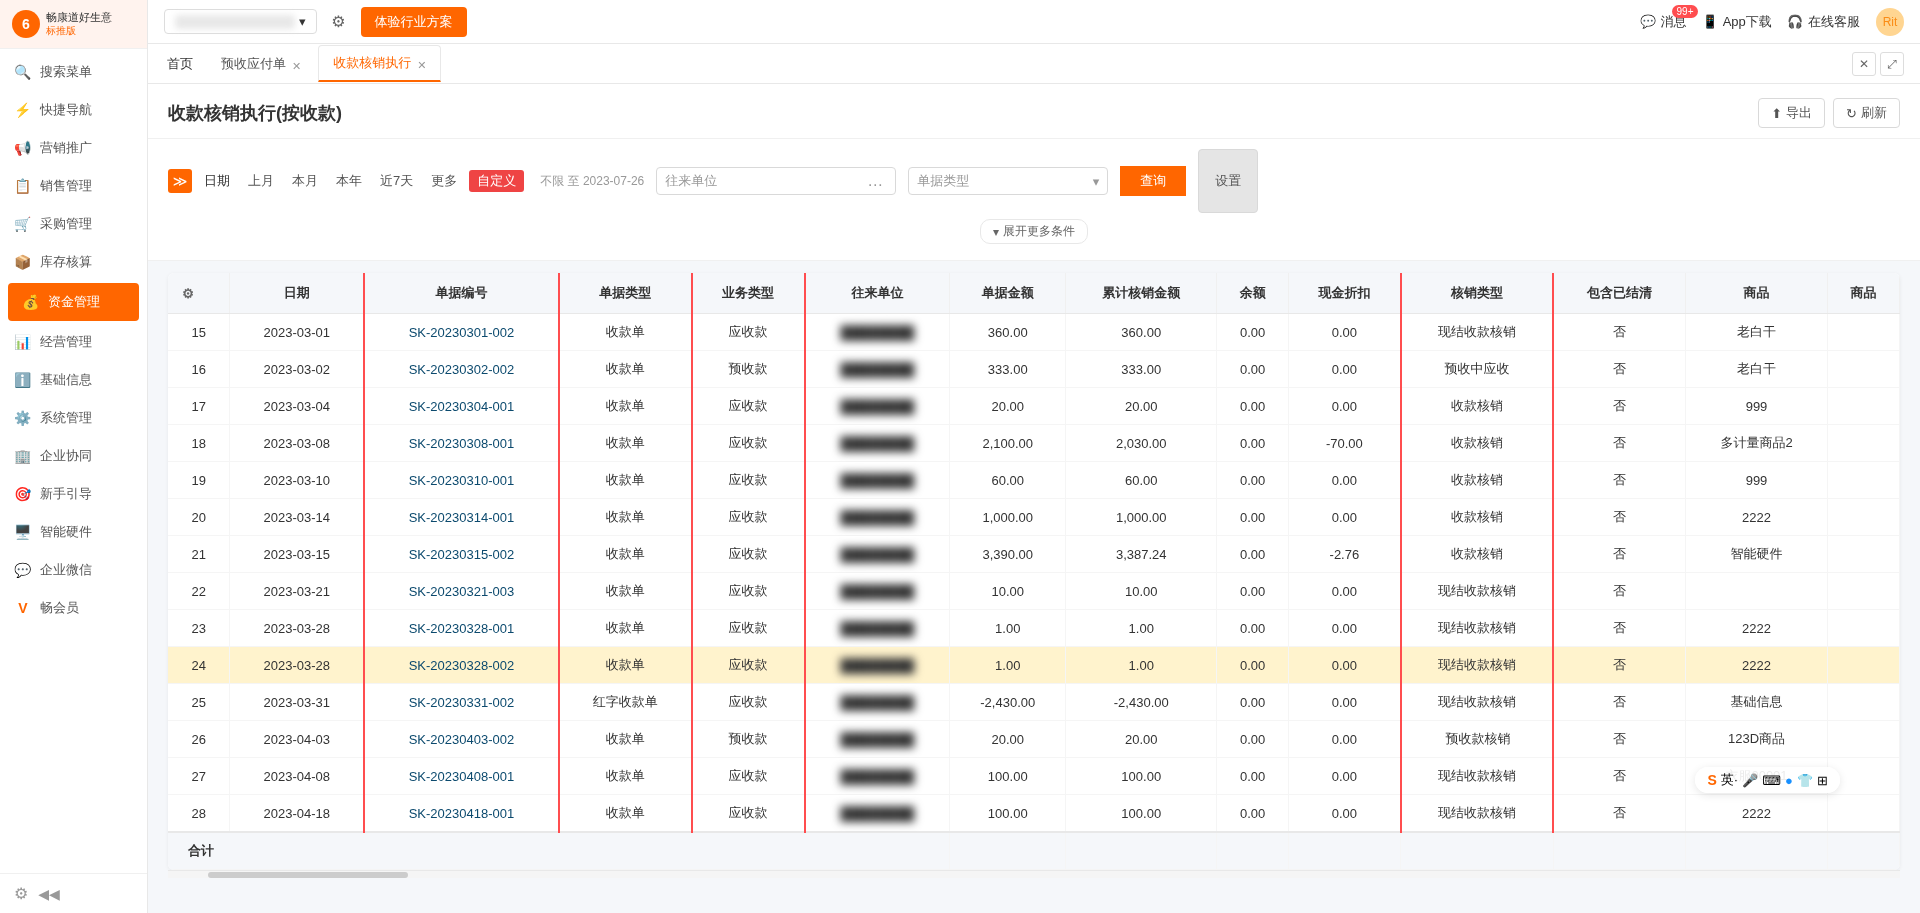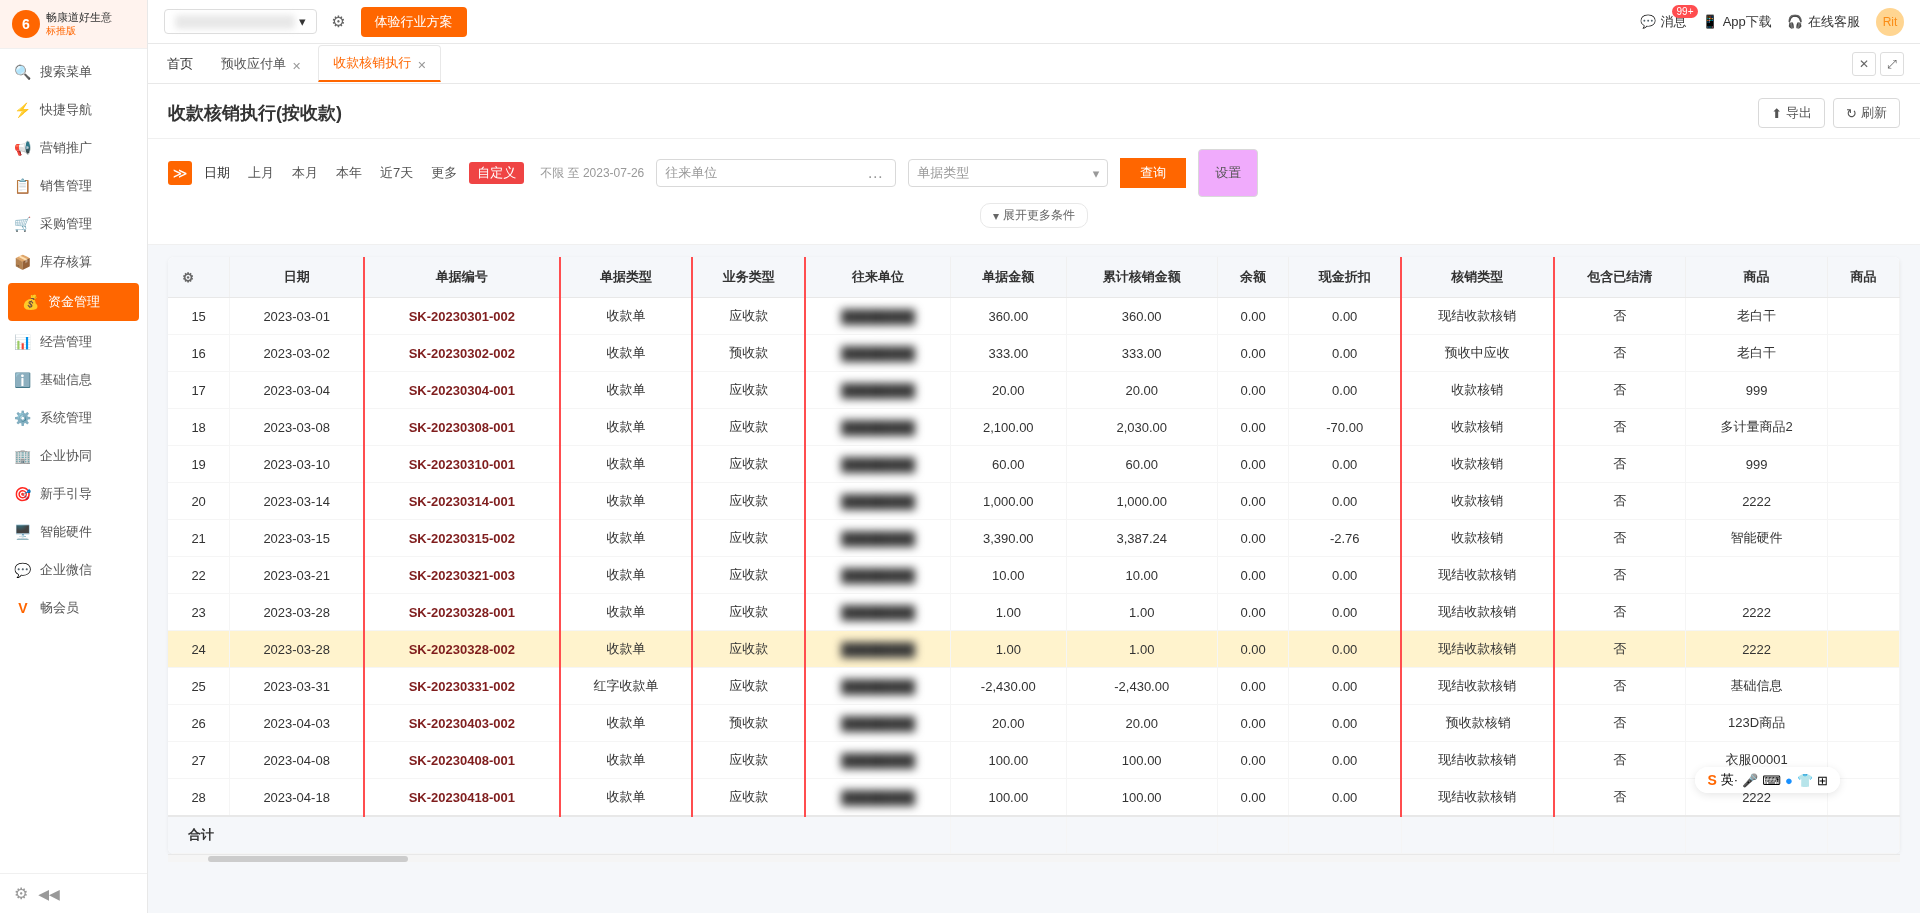--- a/index.html
+++ b/index.html
@@ -56,31 +56,31 @@
     .filter-label { font-size: 13px; color: #333; white-space: nowrap; }
     .filter-date-options { display: flex; gap: 6px; align-items: center; }
     .date-opt { font-size: 13px; color: #555; cursor: pointer; padding: 2px 6px; border-radius: 3px; }
     .date-opt.custom { color: #fff; background: #ef4444; border-radius: 3px; padding: 2px 8px; }
     .filter-date-range { font-size: 12px; color: #999; margin-left: 4px; }
     .filter-input { display: flex; align-items: center; gap: 4px; border: 1px solid #d9d9d9; border-radius: 4px; padding: 4px 8px; background: #fff; min-width: 160px; }
     .filter-input input { border: none; outline: none; font-size: 13px; color: #333; width: 100%; }
     .filter-dots { color: #999; font-size: 16px; cursor: pointer; padding: 0 4px; }
     .filter-select { display: flex; align-items: center; border: 1px solid #d9d9d9; border-radius: 4px; padding: 4px 8px; background: #fff; min-width: 140px; gap: 4px; cursor: pointer; }
     .query-btn { background: #ff6600; color: #fff; border: none; border-radius: 0; padding: 6px 20px; font-size: 13px; cursor: pointer; }
-    .setting-btn { background: #f0abfc; color: #555; border: 1px solid #d9d9d9; border-radius: 4px; padding: 14px 16px; font-size: 13px; cursor: pointer; }
+    .setting-btn { background: #e5e5e5; color: #555; border: 1px solid #d9d9d9; border-radius: 4px; padding: 22px 16px; font-size: 13px; cursor: pointer; }
     .expand-row { display: flex; justify-content: center; padding: 6px 0; }
     .expand-btn { display: flex; align-items: center; gap: 4px; font-size: 12px; color: #666; cursor: pointer; padding: 3px 12px; border: 1px solid #e8e8e8; border-radius: 10px; background: #fff; }
 
     
     .table-wrapper { flex: 1; overflow: auto; padding: 12px 20px; }
     .data-table { width: 100%; border-collapse: collapse; background: #fff; border-radius: 6px; overflow: hidden; box-shadow: 0 1px 4px rgba(0,0,0,0.06); }
     .data-table th { background: #f5f7fa; padding: 10px 10px; font-weight: 600; color: #333; font-size: 13px; border-bottom: 1px solid #e8e8e8; white-space: nowrap; text-align: center; border-right: 1px solid #f0f0f0; }
     .data-table td { padding: 9px 10px; color: #333; font-size: 13px; border-bottom: 1px solid #f5f5f5; white-space: nowrap; text-align: center; border-right: 1px solid #f5f5f5; }
     .data-table tr.highlighted td { background: #fff3cd; }
-    .link { color: #7f1d1d; cursor: pointer; text-decoration: none; font-weight: bold; }
+    .link { color: #0c4a6e; cursor: pointer; text-decoration: none; }
     .negative { color: #ff4d4f; }
     .settings-icon { width: 20px; height: 20px; display: flex; align-items: center; justify-content: center; color: #666; cursor: pointer; }
     .footer-row td { background: #f5f7fa; font-weight: 600; border-top: 2px solid #e8e8e8; }
     .scrollbar-area { height: 8px; background: #f5f5f5; border-top: 1px solid #e8e8e8; }
     .scrollbar-thumb { width: 200px; height: 6px; background: #ccc; border-radius: 3px; margin: 1px 40px; }
 
     
     .watermark { position: fixed; bottom: 120px; right: 80px; z-index: 100; display: flex; align-items: center; gap: 4px; background: rgba(255,255,255,0.9); border-radius: 20px; padding: 4px 12px; box-shadow: 0 2px 8px rgba(0,0,0,0.1); }
 
     .blurred { filter: blur(3px); color: transparent; background: #e8e8e8; border-radius: 3px; user-select: none; display: inline-block; }

